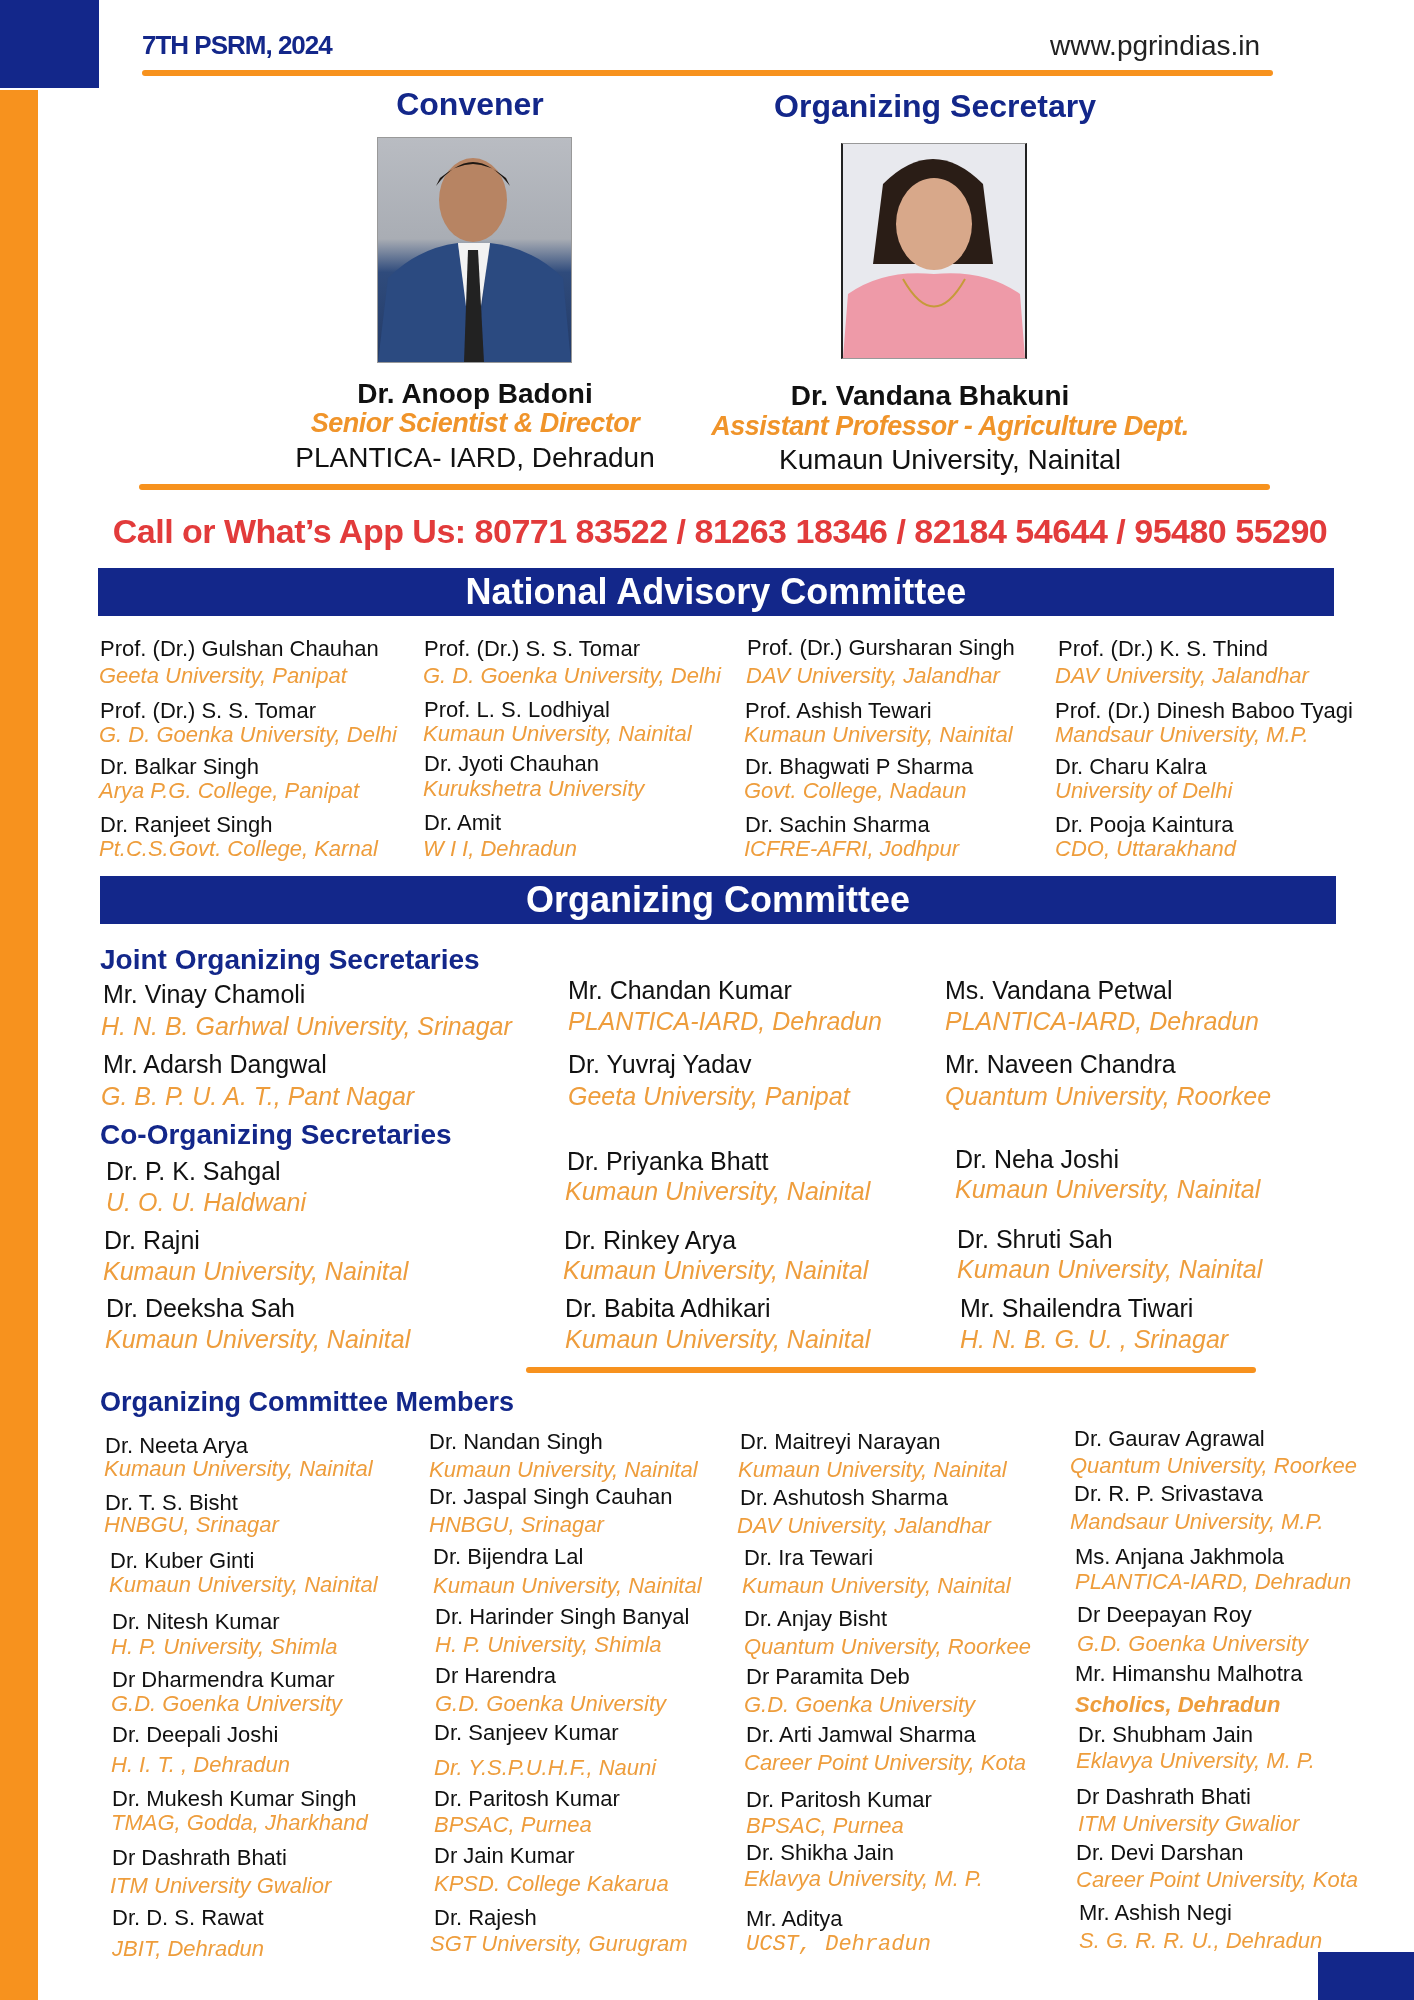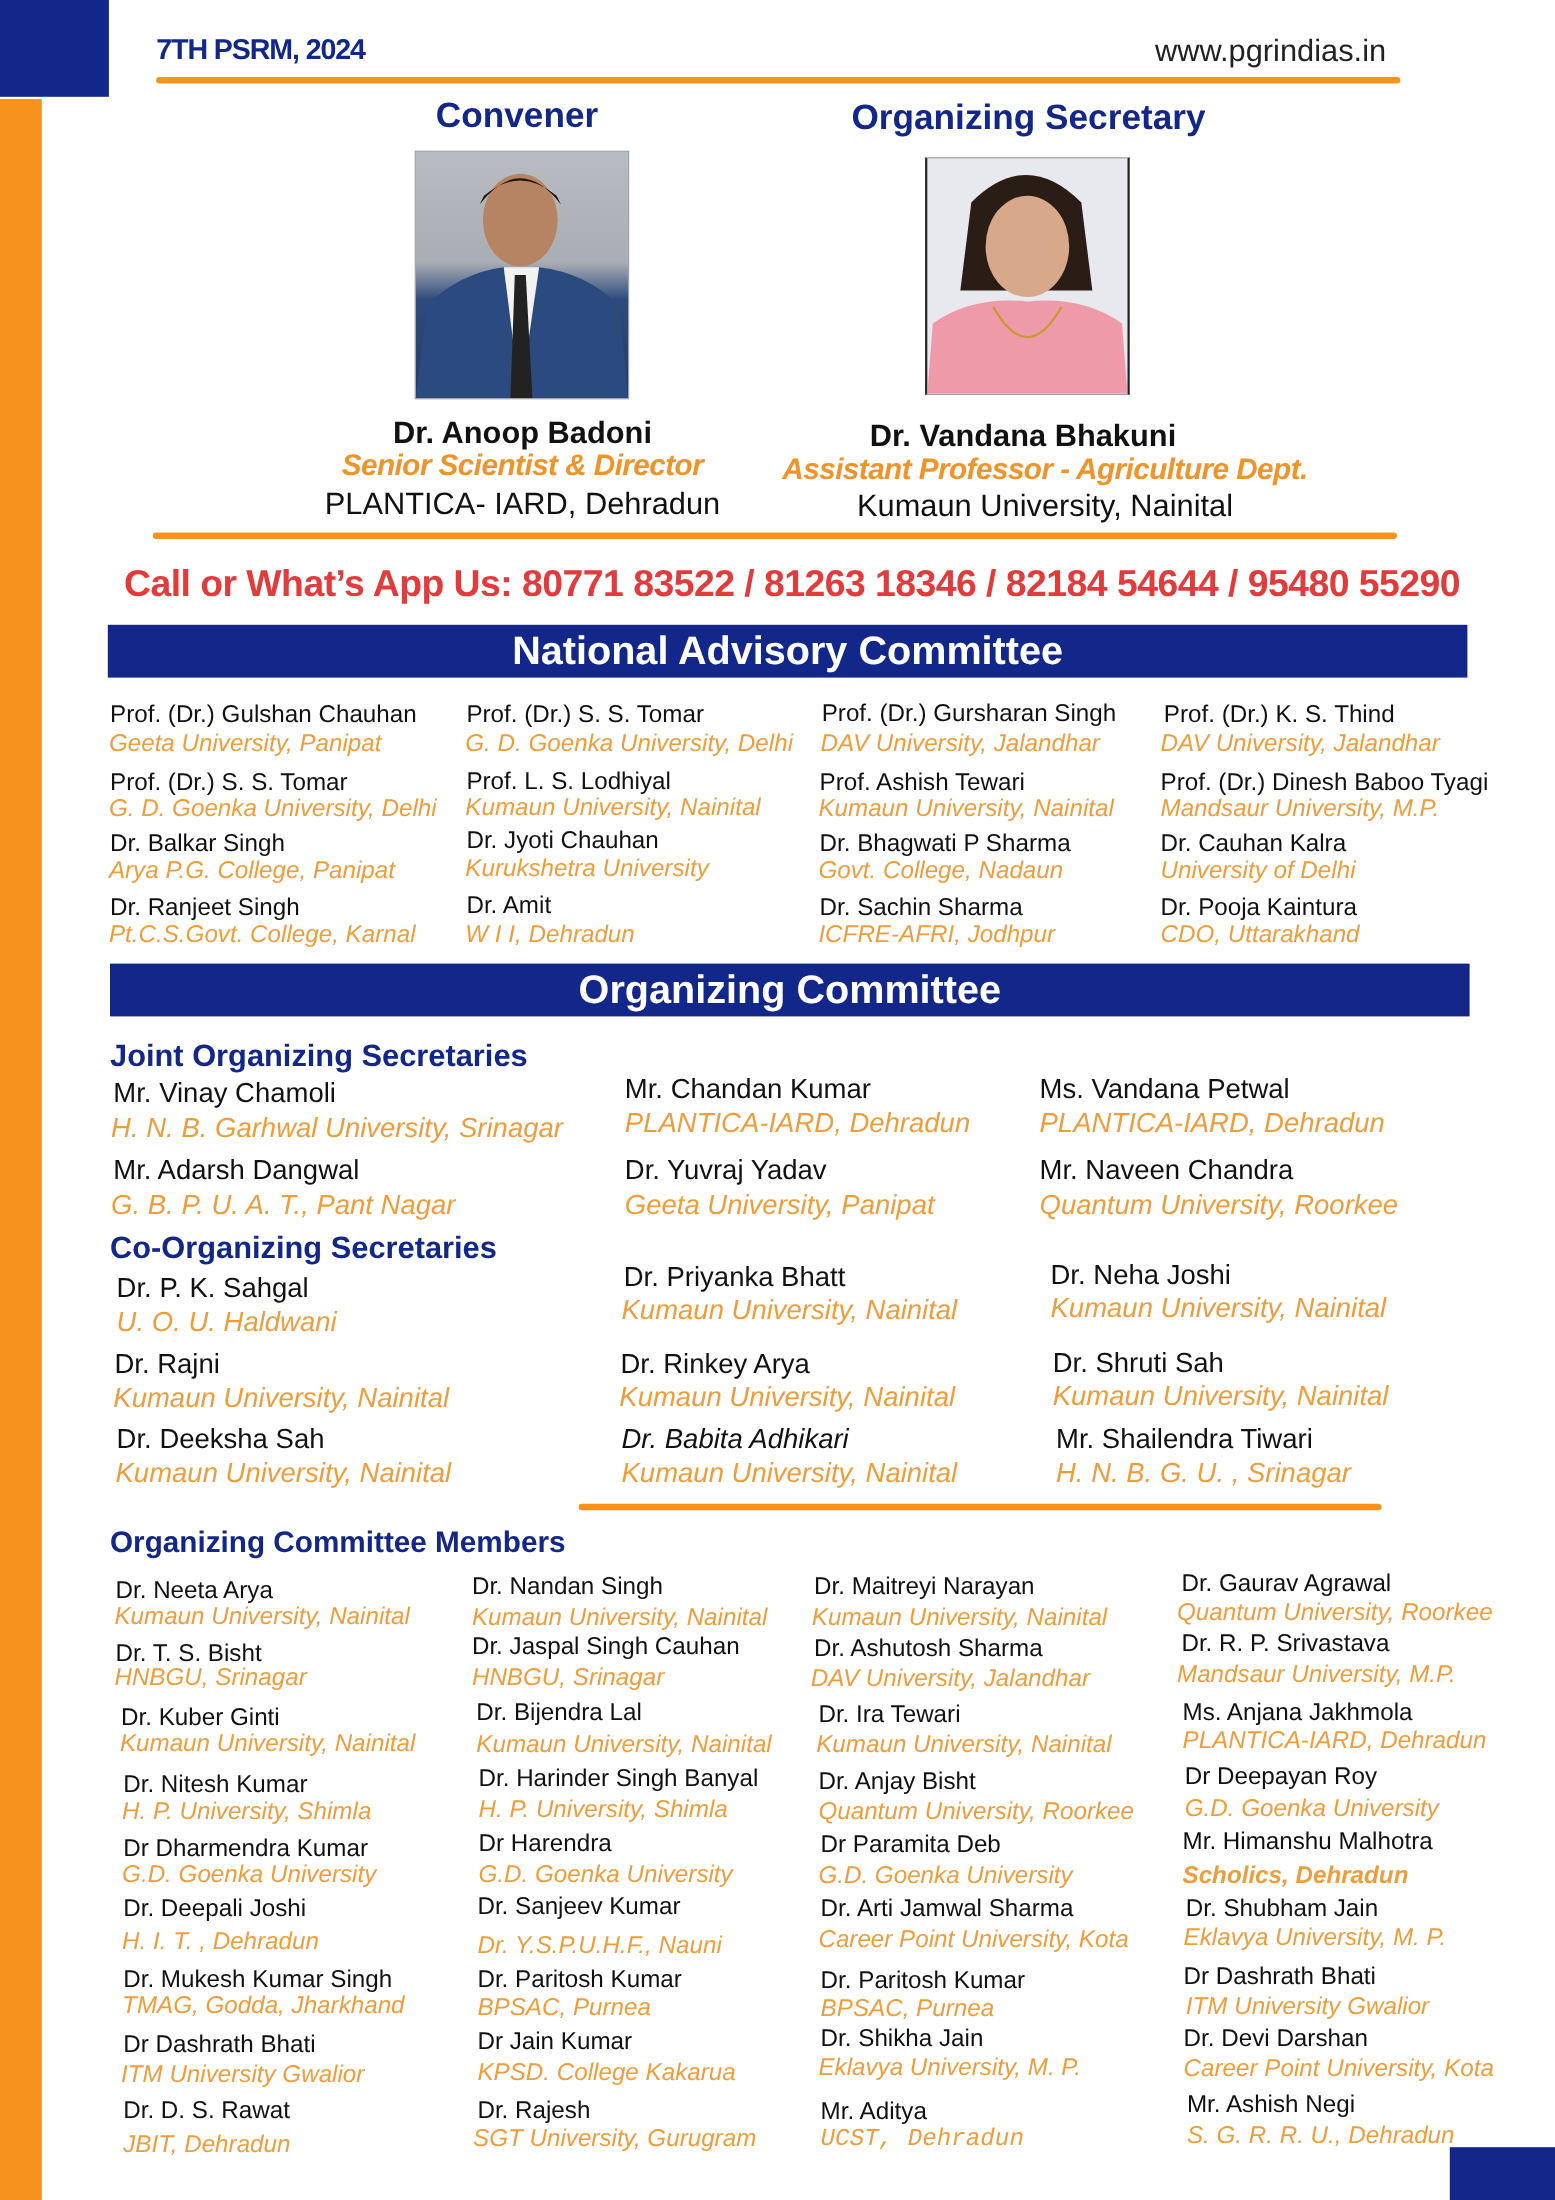--- a/index.html
+++ b/index.html
@@ -97,21 +97,21 @@
   <div class="abs af" style="left:744px;top:722px;">Kumaun University, Nainital</div>
   <div class="abs nm" style="left:745px;top:754px;">Dr. Bhagwati P Sharma</div>
   <div class="abs af" style="left:744px;top:778px;">Govt. College, Nadaun</div>
   <div class="abs nm" style="left:745px;top:812px;">Dr. Sachin Sharma</div>
   <div class="abs af" style="left:744px;top:836px;">ICFRE-AFRI, Jodhpur</div>
 
   <div class="abs nm" style="left:1058px;top:636px;">Prof. (Dr.) K. S. Thind</div>
   <div class="abs af" style="left:1055px;top:663px;">DAV University, Jalandhar</div>
   <div class="abs nm" style="left:1055px;top:698px;">Prof. (Dr.) Dinesh Baboo Tyagi</div>
   <div class="abs af" style="left:1055px;top:722px;">Mandsaur University, M.P.</div>
-  <div class="abs nm" style="left:1055px;top:754px;">Dr. Cauhan Kalra</div>
+  <div class="abs nm" style="left:1055px;top:754px;">Dr. Charu Kalra</div>
   <div class="abs af" style="left:1055px;top:778px;">University of Delhi</div>
   <div class="abs nm" style="left:1055px;top:812px;">Dr. Pooja Kaintura</div>
   <div class="abs af" style="left:1055px;top:836px;">CDO, Uttarakhand</div>
 </div>
 
 <div class="abs banner" style="left:100px;top:876px;width:1236px;height:48px;line-height:48px;">Organizing Committee</div>
 
 <div class="abs sub" style="left:100px;top:944px;">Joint Organizing Secretaries</div>
 <div>
   <div class="abs nm2" style="left:103px;top:980px;">Mr. Vinay Chamoli</div>
@@ -133,21 +133,21 @@
   <div class="abs nm2" style="left:106px;top:1157px;">Dr. P. K. Sahgal</div>
   <div class="abs af2" style="left:106px;top:1188px;">U. O. U. Haldwani</div>
   <div class="abs nm2" style="left:104px;top:1226px;">Dr. Rajni</div>
   <div class="abs af2" style="left:103px;top:1257px;">Kumaun University, Nainital</div>
   <div class="abs nm2" style="left:106px;top:1294px;">Dr. Deeksha Sah</div>
   <div class="abs af2" style="left:105px;top:1325px;">Kumaun University, Nainital</div>
   <div class="abs nm2" style="left:567px;top:1147px;">Dr. Priyanka Bhatt</div>
   <div class="abs af2" style="left:565px;top:1177px;">Kumaun University, Nainital</div>
   <div class="abs nm2" style="left:564px;top:1226px;">Dr. Rinkey Arya</div>
   <div class="abs af2" style="left:563px;top:1256px;">Kumaun University, Nainital</div>
-  <div class="abs nm2" style="left:565px;top:1294px;font-style:italic;">Dr. Babita Adhikari</div>
+  <div class="abs nm2" style="left:565px;top:1294px;">Dr. Babita Adhikari</div>
   <div class="abs af2" style="left:565px;top:1325px;">Kumaun University, Nainital</div>
   <div class="abs nm2" style="left:955px;top:1145px;">Dr. Neha Joshi</div>
   <div class="abs af2" style="left:955px;top:1175px;">Kumaun University, Nainital</div>
   <div class="abs nm2" style="left:957px;top:1225px;">Dr. Shruti Sah</div>
   <div class="abs af2" style="left:957px;top:1255px;">Kumaun University, Nainital</div>
   <div class="abs nm2" style="left:960px;top:1294px;">Mr. Shailendra Tiwari</div>
   <div class="abs af2" style="left:960px;top:1325px;">H. N. B. G. U. , Srinagar</div>
 </div>
 
 <div class="abs hr-orange" style="left:526px;top:1367px;width:730px;"></div>

